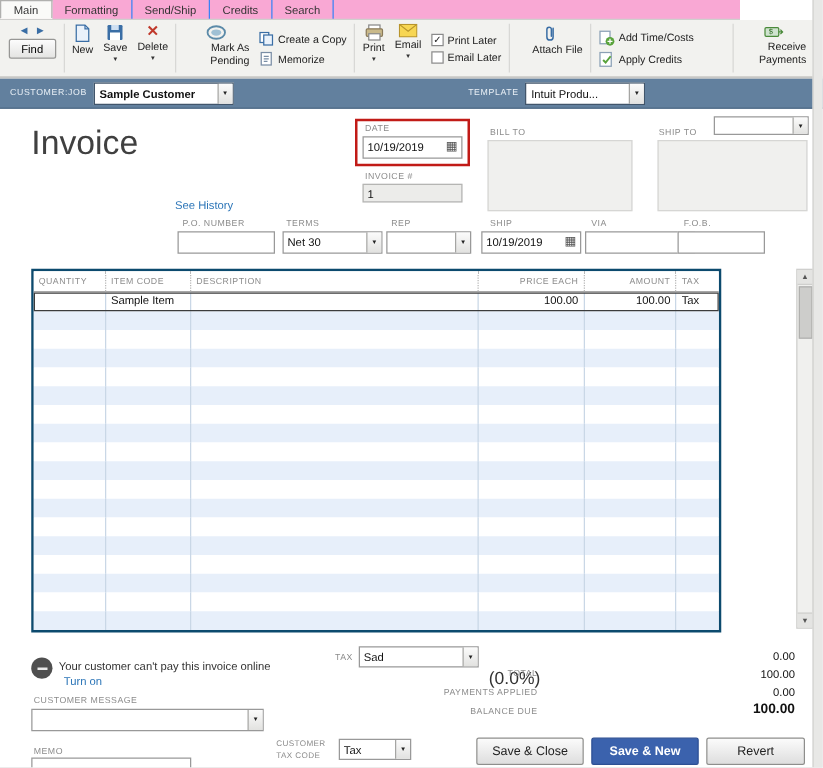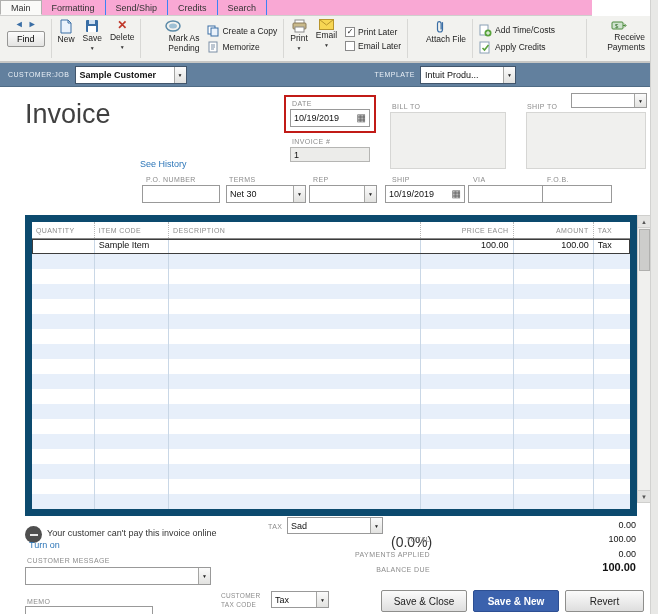--- a/index.html
+++ b/index.html
@@ -55,21 +55,21 @@
   .fld { position:absolute; height:18px; background:#fff; border:1px solid #999; font-size:9px;
          color:#111; display:flex; align-items:center; padding:0 3px; }
   .fld.has-dd { padding-right:15px; }
   .cal { margin-left:auto; font-size:10px; color:#555; line-height:10px; }
   .redbox { position:absolute; left:284px; top:95px; width:92px; height:38px;
             border:2px solid #c11b17; z-index:5; pointer-events:none; }
   .invno { background:#ececea; border-color:#b5b5b3; height:15px; }
   .addrbox { position:absolute; background:#f0f0ee; border:1px solid #d6d6d4; }
 
   
-  .table { position:absolute; left:25px; top:215px; width:612px; border:7px solid #0c4a6e; background:#fff; }
+  .table { position:absolute; left:25px; top:215px; width:552px; border:2px solid #0c4a6e; background:#fff; }
   .thead { display:flex; height:17px; border-bottom:1px solid #8a8a8a; background:#fff; }
   .th { font-size:7px; color:#8c8c8c; letter-spacing:.4px; padding:5px 4px 0 4px;
         border-right:1px dotted #b8b8b8; overflow:hidden; white-space:nowrap; }
   .trow { display:flex; height:15px; background:#fff; }
   .trow.alt { background:#e7effa; }
   .trow.active { outline:1px solid #3c3c3c; outline-offset:-1px; }
   .tcell { border-right:1px solid #c9d7e6; font-size:9px; color:#111; padding:1px 4px;
            overflow:hidden; white-space:nowrap; }
   .c-quantity { width:64px; } .c-item_code { width:76px; } .c-description { width:258px; }
   .c-price_each { width:95px; text-align:right; } .c-amount { width:82px; text-align:right; }
@@ -81,21 +81,21 @@
   .varrow { font-size:6px; color:#555; height:12px; width:100%; display:flex; align-items:center;
             justify-content:center; background:#e4e4e2; border-bottom:1px solid #cfcfcd; cursor:pointer; }
   .varrow.down { margin-top:auto; border-top:1px solid #cfcfcd; border-bottom:none; }
   .vthumb { width:11px; height:42px; background:#cdcdcb; border:1px solid #b0b0ae; margin-top:1px; cursor:grab; }
 
   
   .paycircle { position:absolute; left:25px; top:526px; width:17px; height:17px; border-radius:50%;
                background:#4f4f4f; display:flex; align-items:center; justify-content:center; }
   .paycircle::after { content:""; width:8px; height:2px; background:#e9e9e9; }
   .paymsg { position:absolute; left:47px; top:528px; font-size:9px; color:#333; }
-  .turnon { position:absolute; left:29px; top:540px;text-align:right; }
+  .turnon { position:absolute; left:51px; top:540px;text-align:right; }
   .sumlabel { position:absolute; left:320px; width:110px; font-size:7px; color:#8c8c8c;
               letter-spacing:.4px; text-align:right; }
   .sumval { position:absolute; left:556px; width:80px; font-size:9px; color:#111; text-align:right; }
   .sumval.big { font-size:11px; font-weight:bold; }
   .pct { position:absolute; left:391px; top:534px; font-size:14px; color:#333; }
   .memoinput { position:absolute; left:25px; top:606px; width:128px; height:16px;
                background:#fff; border:1px solid #999; }
   .ctclabel { position:absolute; left:221px; top:592px; width:46px; font-size:6.5px; color:#8c8c8c;
               letter-spacing:.3px; line-height:1.35; }
   .btn { position:absolute; top:590px; height:22px; font-size:10px; font-family:inherit; color:#222;

